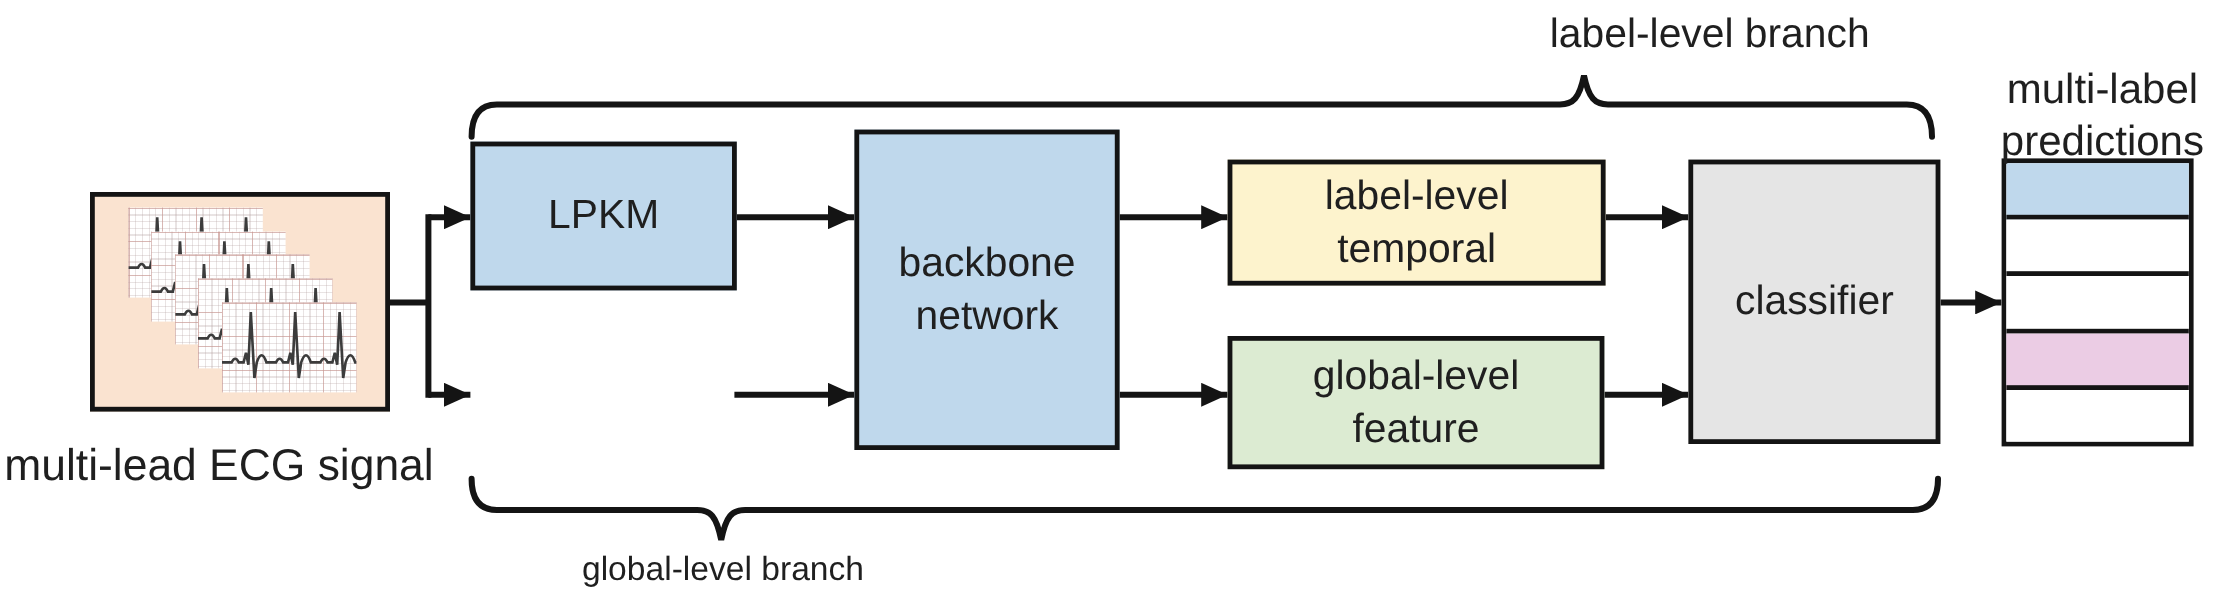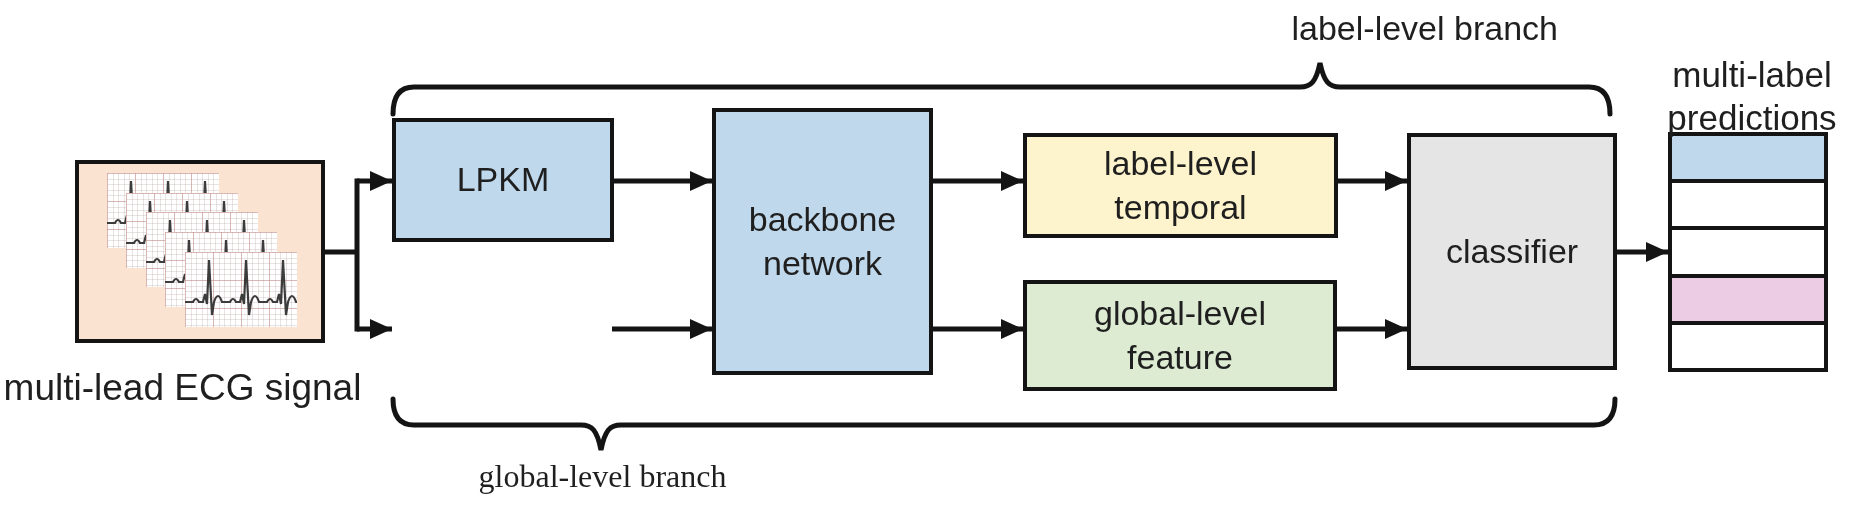--- a/index.html
+++ b/index.html
@@ -54,21 +54,21 @@
   .pred-stack{
     position:absolute;left:1668px;top:132px;width:160px;height:240px;
     box-sizing:border-box;border:4px solid #141414;
     display:flex;flex-direction:column;z-index:1;background:#fff;
   }
   .pred-row{flex:1;border-bottom:4px solid #141414;}
   .pred-row:last-child{border-bottom:none;}
   
   .ecg-caption{left:0px;top:366px;width:365px;font-size:37px;}
   .label-branch{left:1208px;top:8px;width:350px;font-size:34px;text-align:right;}
-  .global-branch{left:425px;top:457px;width:355px;font-size:32px;font-family:Liberation Serif, serif;}
+  .global-branch{left:425px;top:457px;width:355px;font-size:28px;}
   .pred-caption{left:1652px;top:22px;width:200px;font-size:35px;line-height:1.22;margin-top:32px;}
 </style>
 </head>
 <body>
 
 <div class="canvas">
 
   <svg class="overlay" width="1851" height="506" viewBox="0 0 1851 506">
     <defs>
       <marker id="ah" markerUnits="userSpaceOnUse" markerWidth="22" markerHeight="20" refX="22" refY="10" orient="auto">

